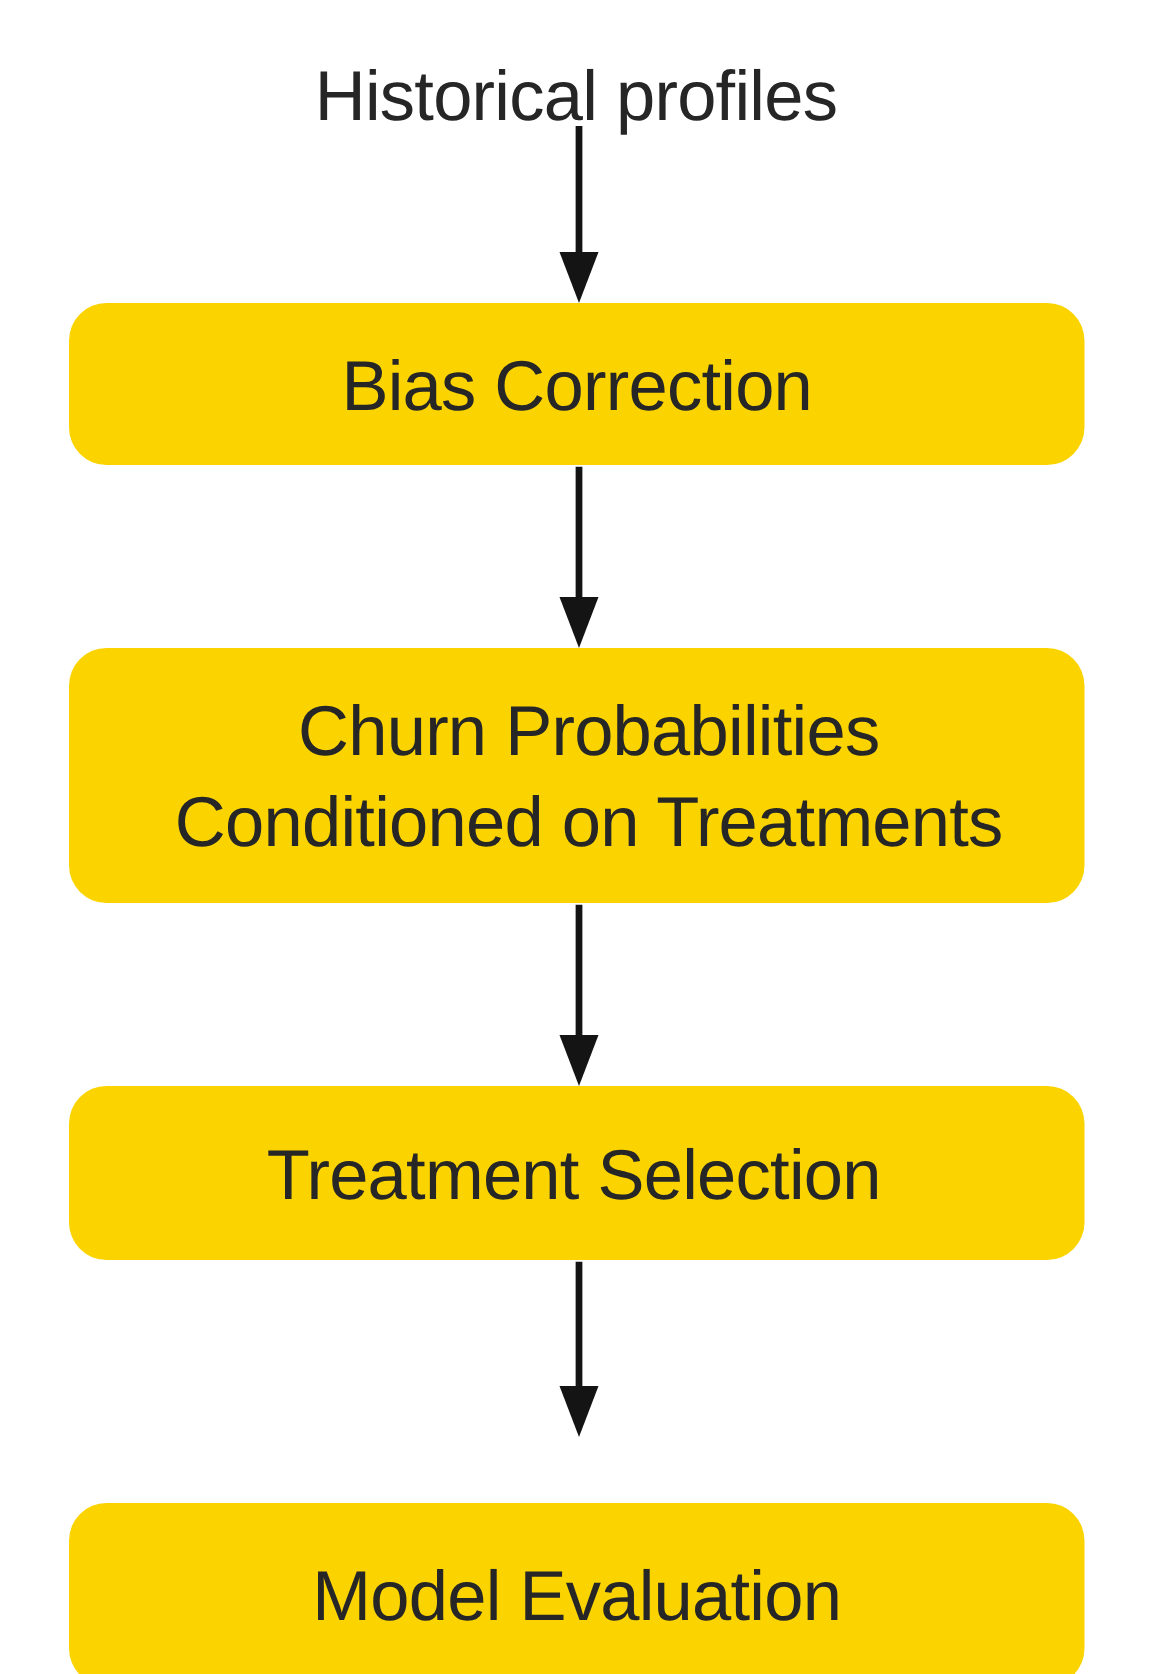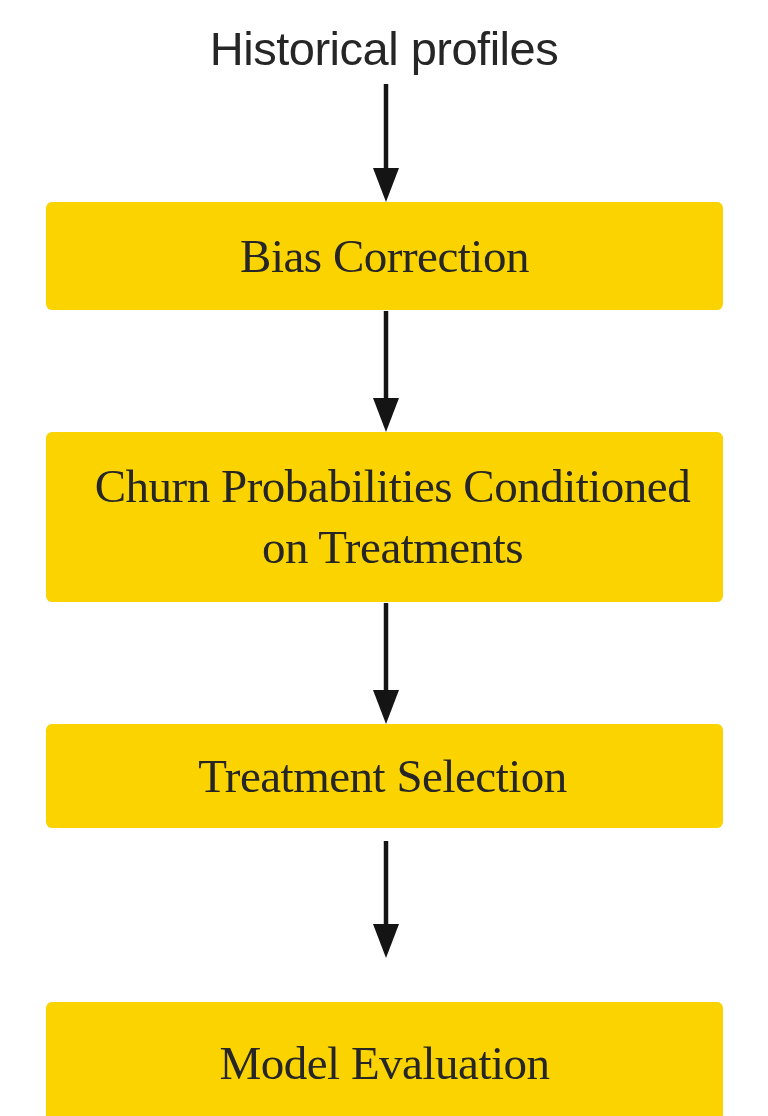--- a/index.html
+++ b/index.html
@@ -14,54 +14,53 @@
     overflow: hidden;
   }
   .canvas {
     position: relative;
     width: 768px;
     height: 1116px;
     background: var(--background, #ffffff);
   }
   .source-label {
     position: absolute;
-    top: 20px;
+    top: 35px;
     left: 0;
     width: 768px;
     text-align: center;
     font-size: 47px;
     font-weight: 300;
     letter-spacing: -0.5px;
     color: var(--text, #262626);
     line-height: 58px;
   }
   .node {
     position: absolute;
     left: 46px;
     width: 677px;
     background: var(--node-fill, #FBD400);
-    border-radius: 6px;
+    border-radius: 25px;
     display: flex;
     align-items: center;
     justify-content: center;
     box-sizing: border-box;
     padding: 0 28px;
-    font-family: Liberation Serif, serif;
   }
   .node-label {
     font-size: 47px;
     font-weight: 300;
     letter-spacing: -0.5px;
     color: var(--text, #262626);
     text-align: center;
     line-height: 61px;
   }
   .node-1 { top: 202px; height: 108px; }
   .node-2 { top: 432px; height: 170px; padding-left: 44px; }
-  .node-3 { top: 724px; height: 104px; padding-left: 24px; }
+  .node-3 { top: 724px; height: 116px; padding-left: 24px; }
   .node-4 { top: 1002px; height: 122px; }
   .arrow {
     position: absolute;
     left: 371px;
     width: 30px;
     color: var(--arrow, #141414);
     display: block;
   }
   .arrow svg { display: block; }
   .arrow-1 { top: 84px;  height: 118px; }

